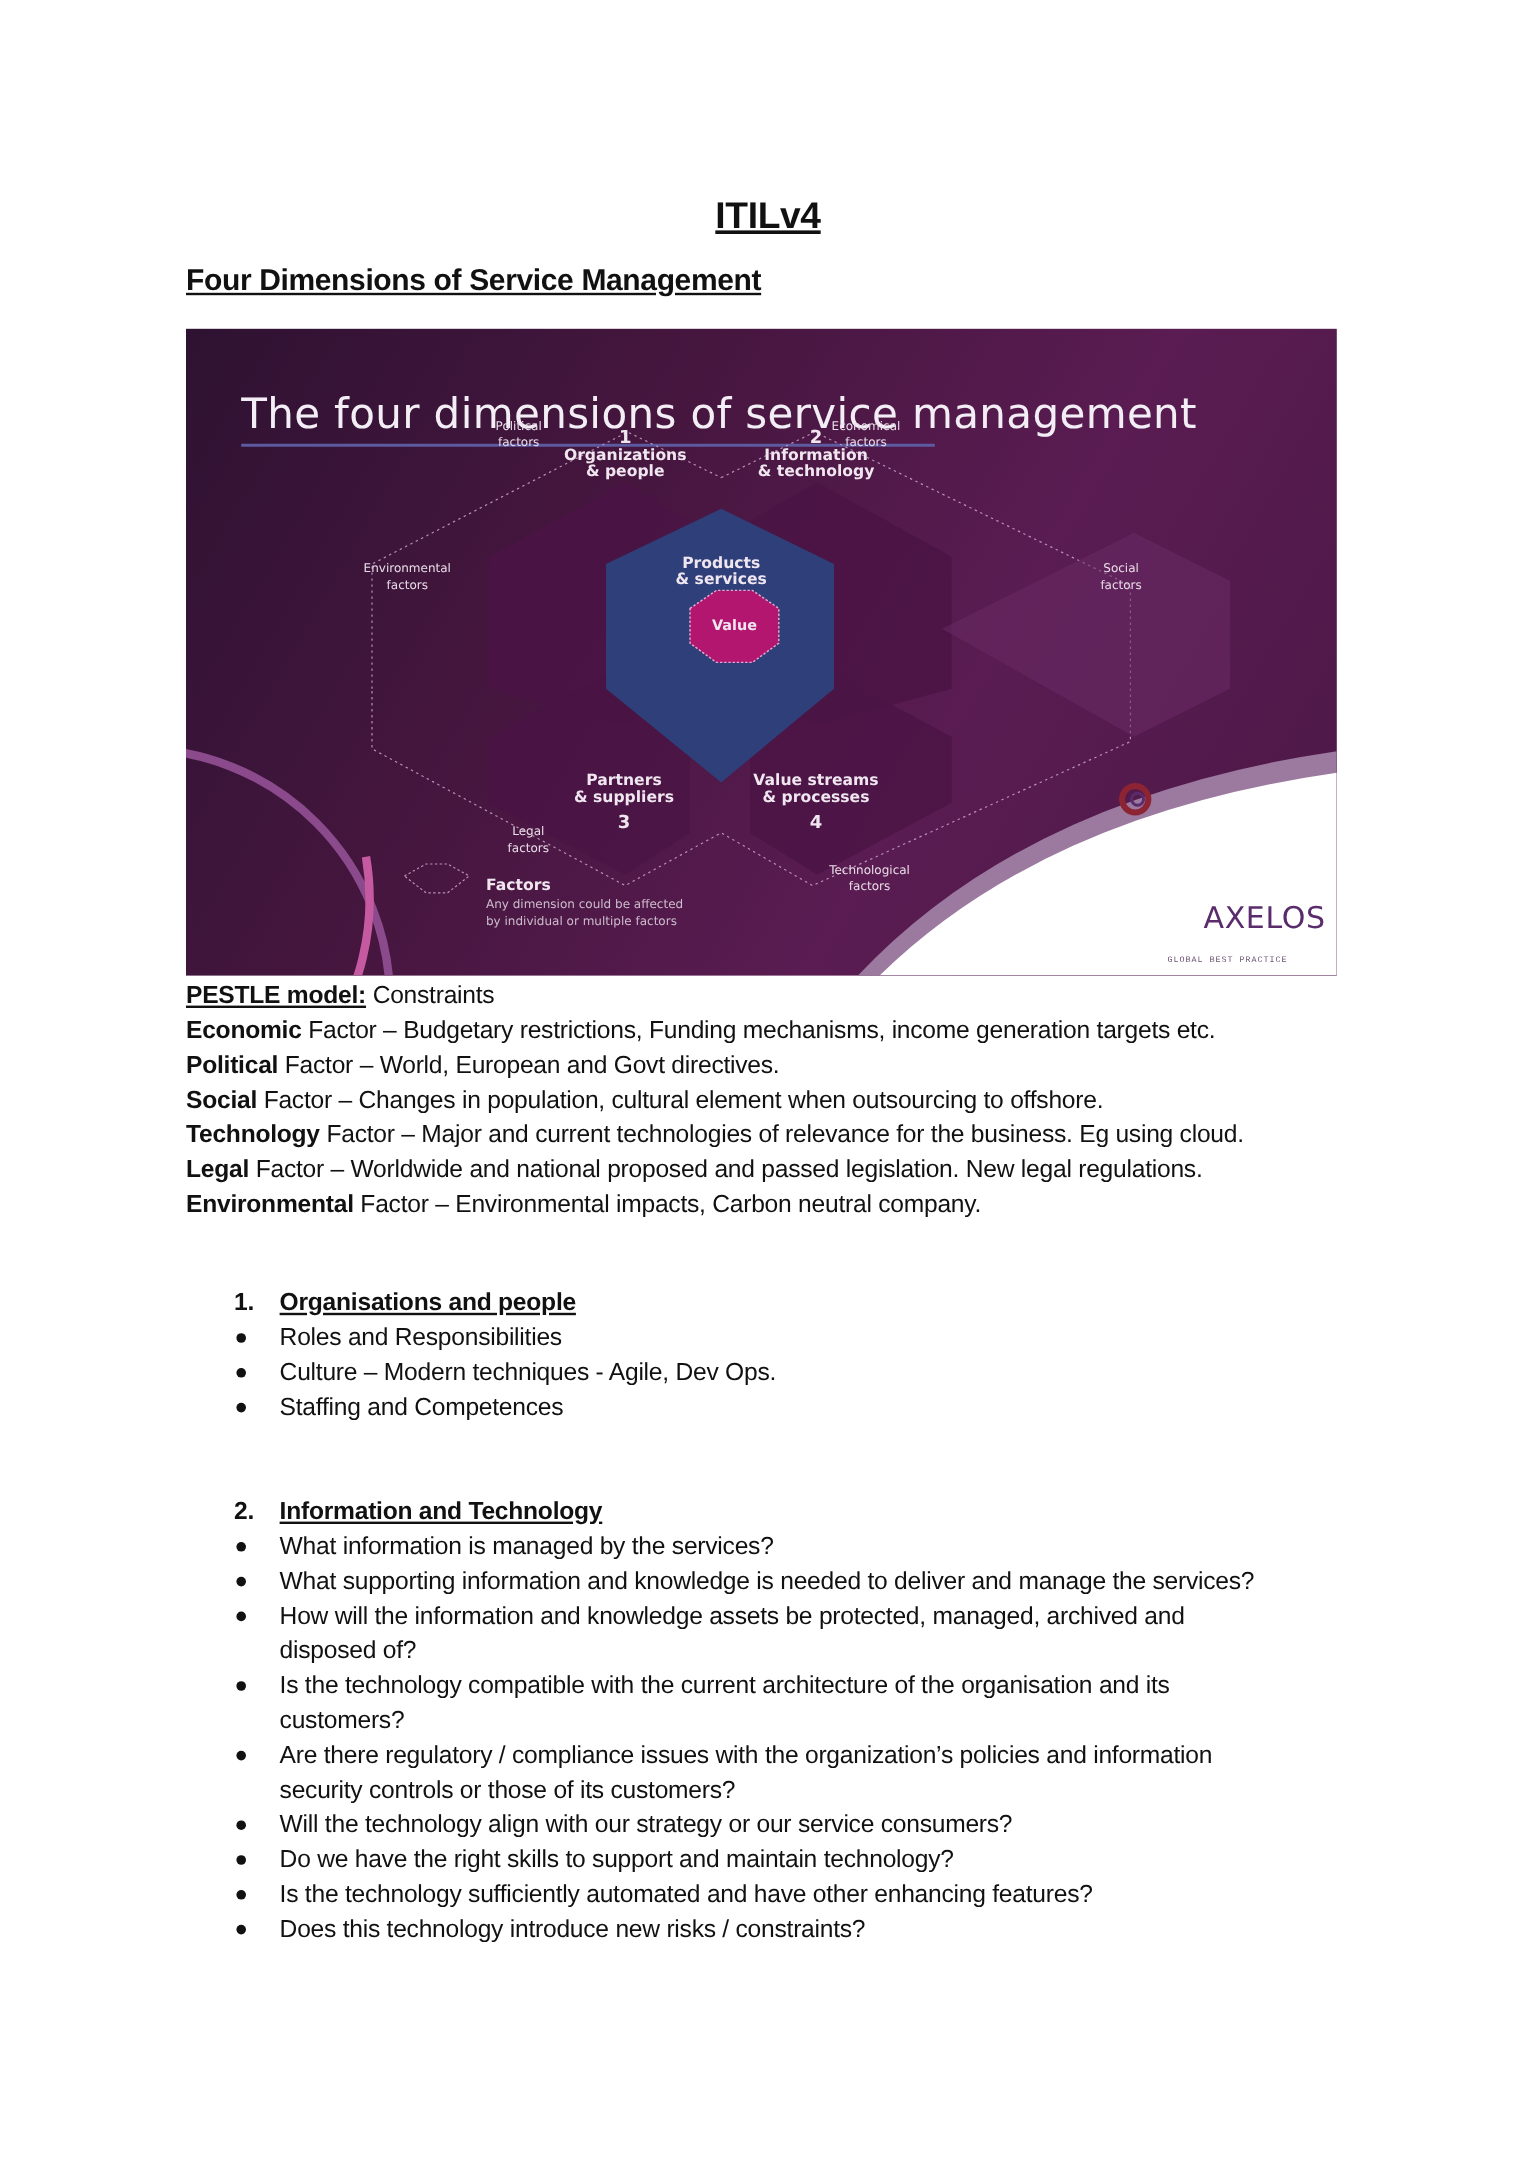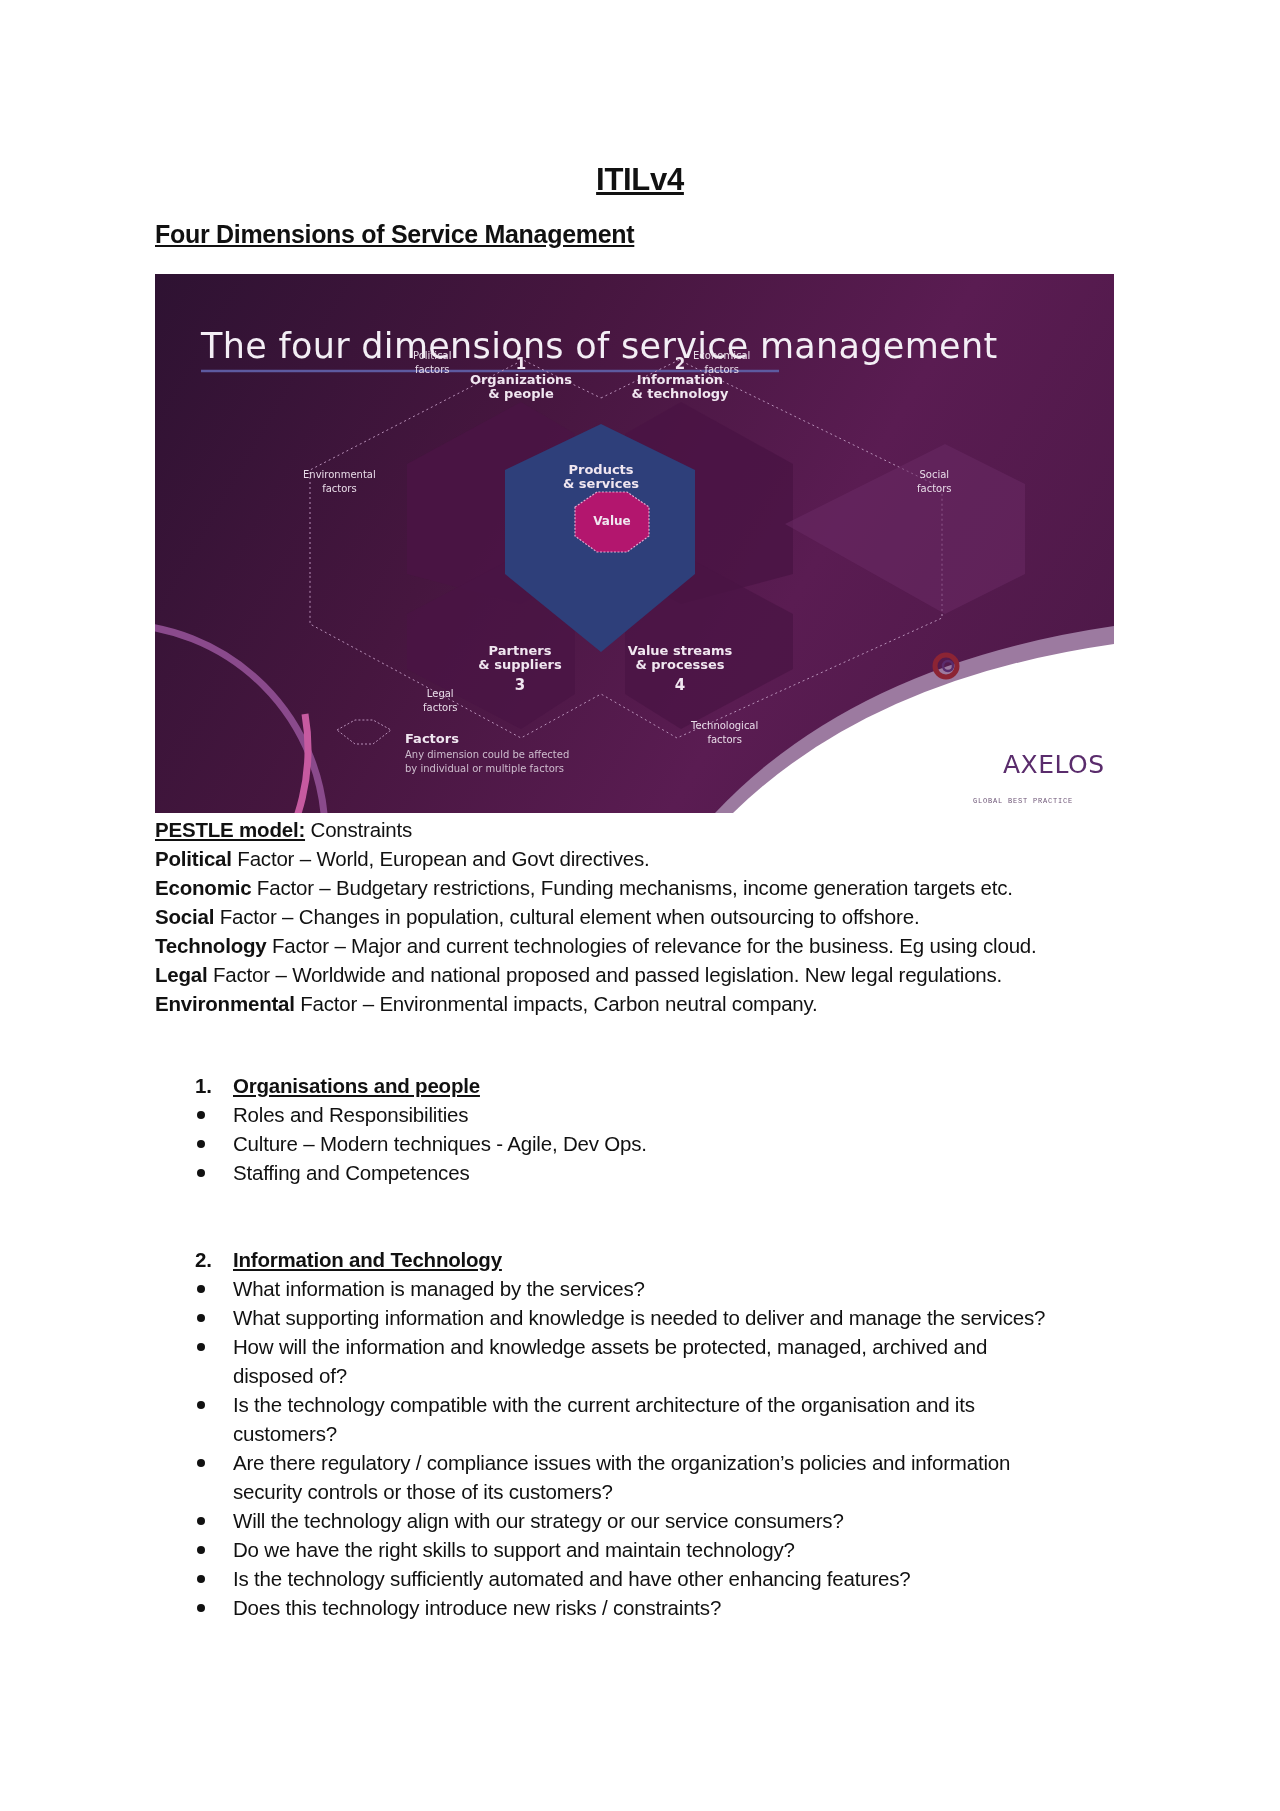--- a/index.html
+++ b/index.html
@@ -143,22 +143,22 @@
     </div>
 
     <div class="logo-word">AXELOS</div>
     <div class="logo-sub">GLOBAL BEST PRACTICE</div>
   </div>
 
   <div class="body-text pestle">
     <div class="line">
       <span class="b u">PESTLE model:</span><span> Constraints</span>
     </div>
+    <div class="line"><span class="b">Economic</span><span> Factor – Budgetary restrictions, Funding mechanisms, income generation targets etc.</span></div>
     <div class="line"><span class="b">Political</span><span> Factor – World, European and Govt directives.</span></div>
-    <div class="line"><span class="b">Economic</span><span> Factor – Budgetary restrictions, Funding mechanisms, income generation targets etc.</span></div>
     <div class="line"><span class="b">Social</span><span> Factor – Changes in population, cultural element when outsourcing to offshore.</span></div>
     <div class="line"><span class="b">Technology</span><span> Factor – Major and current technologies of relevance for the business. Eg using cloud.</span></div>
     <div class="line"><span class="b">Legal</span><span> Factor – Worldwide and national proposed and passed legislation. New legal regulations.</span></div>
     <div class="line"><span class="b">Environmental</span><span> Factor – Environmental impacts, Carbon neutral company.</span></div>
   </div>
 
   <div class="list list1">
     <div class="row">
       <span class="marker b">1.</span>
       <span class="head">Organisations and people</span>

